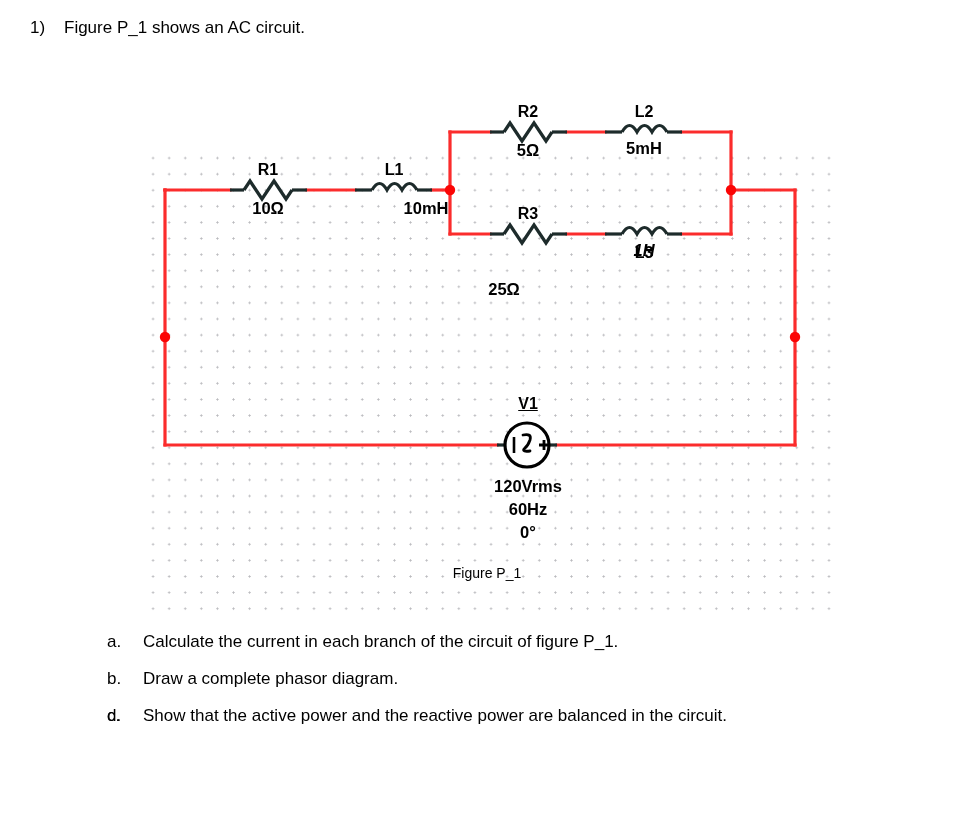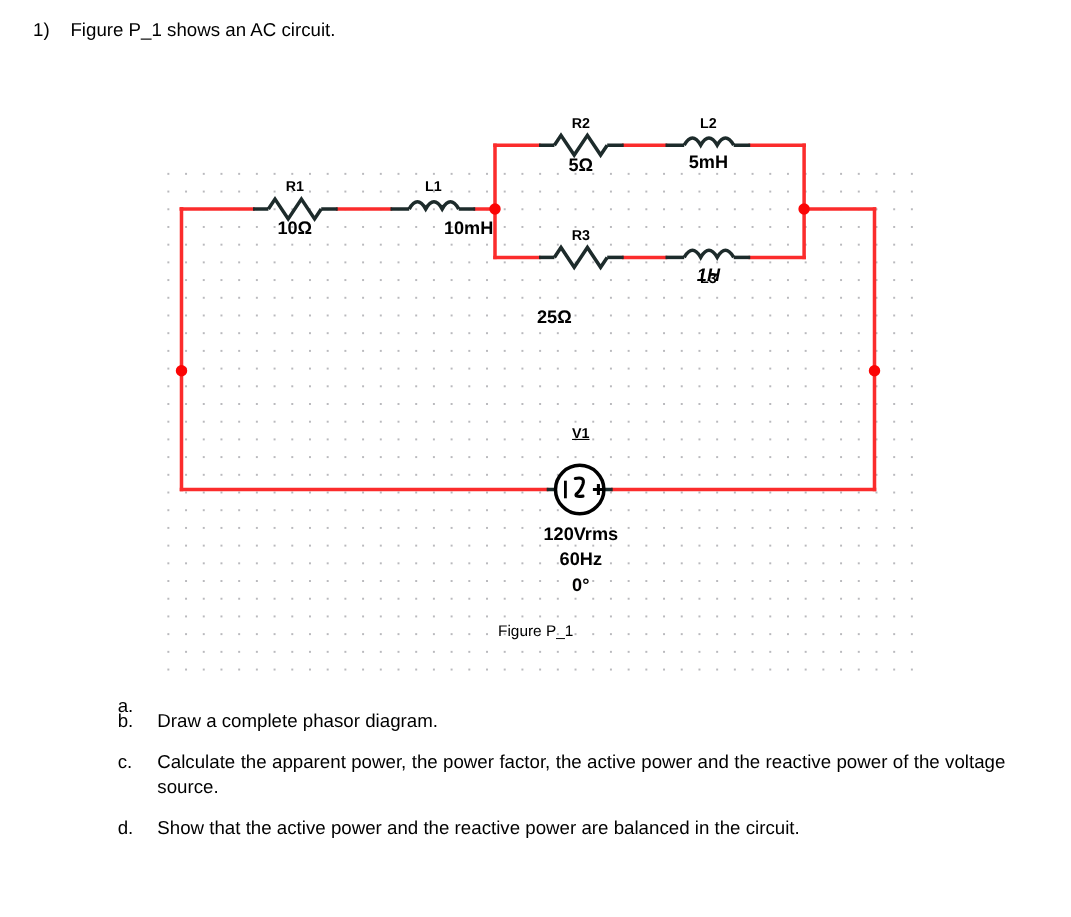--- a/index.html
+++ b/index.html
@@ -58,21 +58,21 @@
     top: 0;
     width: 974px;
     height: 540px;
   }
 
   
   .lbl {
     position: absolute;
     font-family: "Liberation Sans", sans-serif;
     font-weight: bold;
-    font-size: 13px;
+    font-size: 16px;
     line-height: 18px;
     color: #000000;
     white-space: nowrap;
     text-align: center;
     transform: translateX(-50%);
   }
   .lbl.small { font-size: 16.5px; }
 
   .fig-caption {
     position: absolute;
@@ -212,37 +212,37 @@
 
   <div class="lbl" style="left:644px; top:43px;">L2</div>
   <div class="lbl small" style="left:644px; top:79px;">5mH</div>
 
   <div class="lbl" style="left:528px; top:145px;">R3</div>
   <div class="lbl small" style="left:504px; top:183px;margin-top:37px;">25Ω</div>
 
   <div class="lbl" style="left:644px; top:145px;margin-top:39px;">L3</div>
   <div class="lbl small" style="left:644px; top:181px;font-style:italic;">1H</div>
 
-  <div class="lbl" style="left:528px; top:325px;text-decoration:underline;">V1</div>
+  <div class="lbl" style="left:528px; top:335px;text-decoration:underline;">V1</div>
   <div class="lbl small" style="left:528px; top:417px;">120Vrms</div>
   <div class="lbl small" style="left:528px; top:440px;">60Hz</div>
   <div class="lbl small" style="left:528px; top:463px;">0°</div>
 
   <div class="fig-caption">Figure P_1</div>
 </div>
 
 <div class="subquestions">
   <div class="sub-item">
     <span class="sub-marker">a.</span>
+    <span class="sub-text">Calculate the current in each branch of the circuit of figure P_1.</span>
   </div>
   <div class="sub-item">
     <span class="sub-marker">b.</span>
     <span class="sub-text">Draw a complete phasor diagram.</span>
   </div>
   <div class="sub-item justify">
     <span class="sub-marker">c.</span>
-    <span class="sub-text">Calculate the apparent power, the power factor, the active power and the reactive power of the voltage source.</span>
   </div>
   <div class="sub-item">
     <span class="sub-marker">d.</span>
     <span class="sub-text">Show that the active power and the reactive power are balanced in the circuit.</span>
   </div>
 </div>
 
 </body></html>

